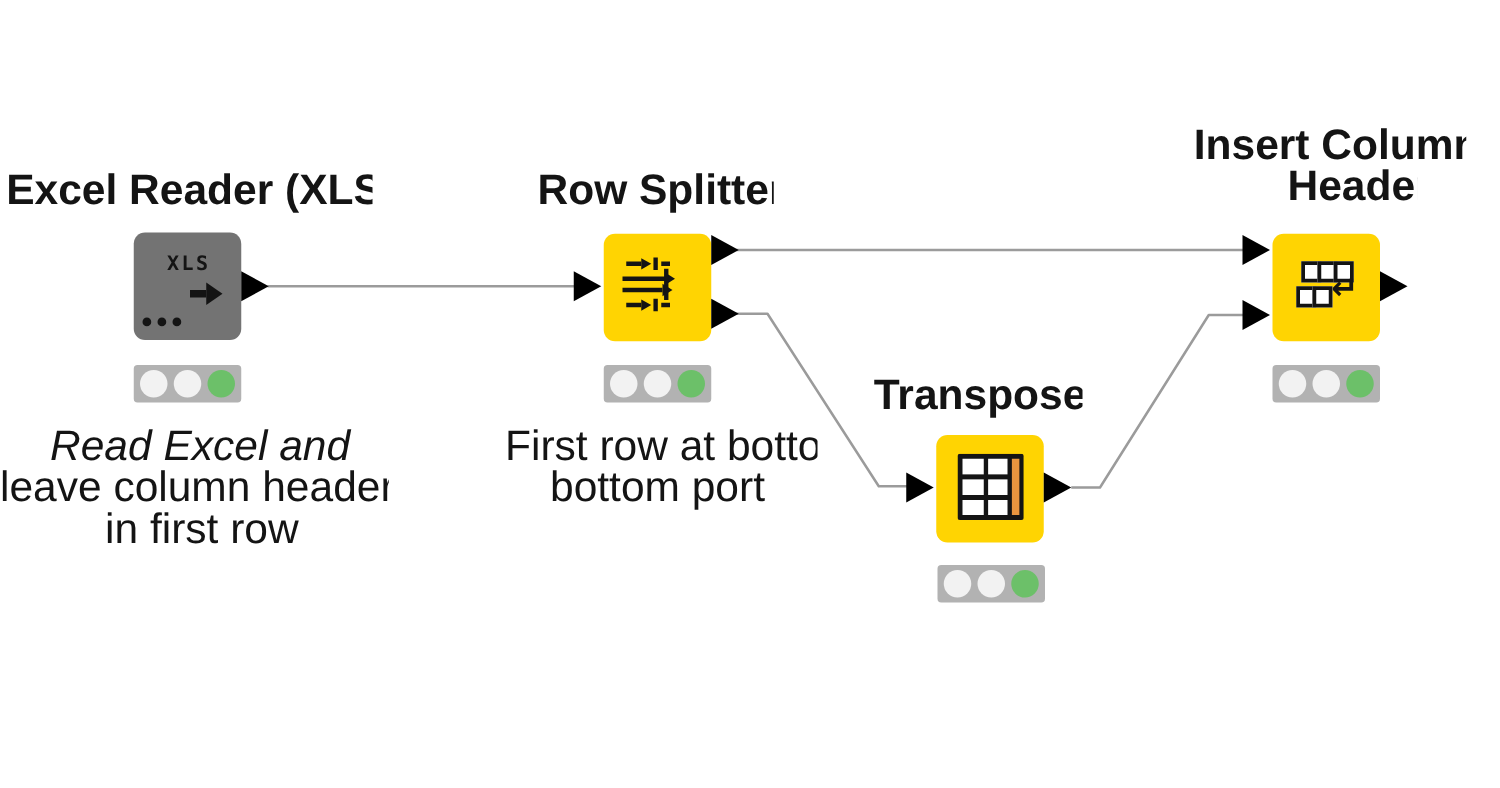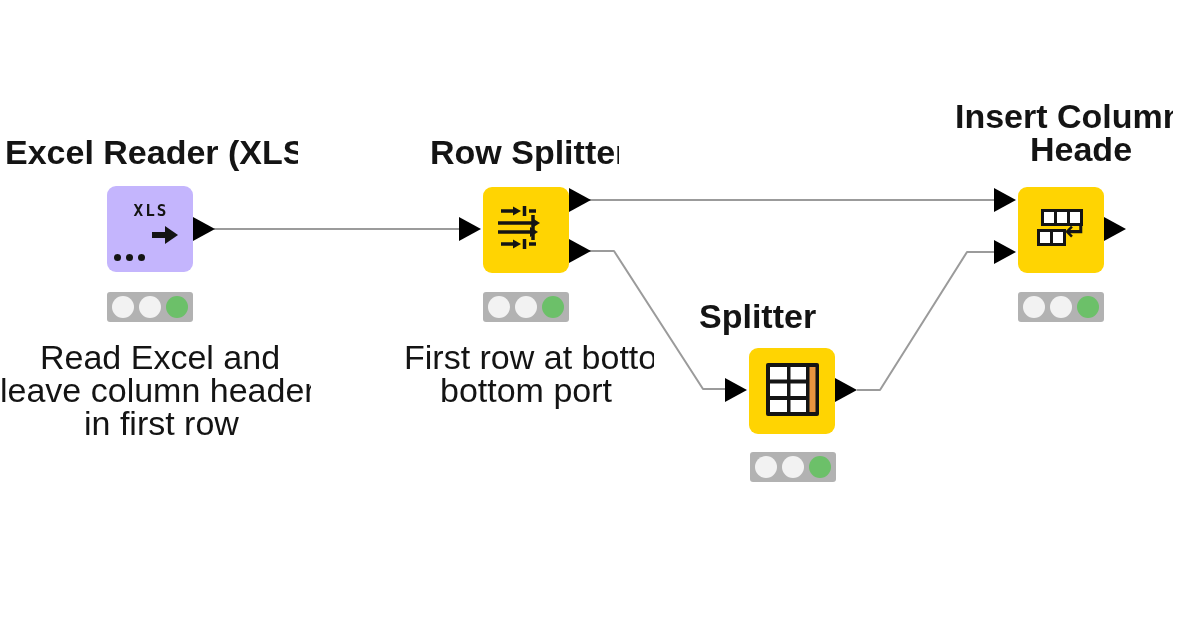--- a/index.html
+++ b/index.html
@@ -8,21 +8,21 @@
     background:#FFFFFF;
     font-family:"Liberation Sans","DejaVu Sans",sans-serif;
   }
   
   #wires{position:absolute;left:0;top:0;width:1200px;height:630px;}
   #wires polyline{fill:none;stroke:#9B9B9B;stroke-width:2;stroke-linejoin:round;}
   
   .node{
     position:absolute;width:86px;height:86px;border-radius:9px;
   }
-  .node.source{background:#c4b5fd;}
+  .node.source{background:#737373;}
   .node.manipulator{background:#FFD402;}
   
   .port{
     position:absolute;width:0;height:0;
     border-top:12px solid transparent;border-bottom:12px solid transparent;
     border-left:22px solid #000000;
   }
   .port.in{left:-24px;}
   .port.out{right:-22px;}
   
@@ -85,21 +85,21 @@
     <div class="xls-dot k2"></div>
     <div class="xls-dot k3"></div>
   </div>
   <div class="port out" style="top:31px;"></div>
 </div>
 <div class="tl" style="left:107px;top:292px;">
   <div class="dot d1"></div>
   <div class="dot d2"></div>
   <div class="dot d3 green"></div>
 </div>
-<div class="lbl anno" style="left:40px;top:337px;width:280px;">
+<div class="lbl anno" style="left:40px;top:337px;width:280px;font-style:italic;">
   <span>Read Excel and</span>
 </div>
 <div class="lbl anno" style="left:0px;top:370px;width:311px;">
   <span>leave column headers</span>
 </div>
 <div class="lbl anno" style="left:84px;top:403px;width:185px;">
   <span>in first row</span>
 </div>
 
 <div class="lbl title" style="left:430px;top:132px;width:189px;">
@@ -137,21 +137,21 @@
   <div class="dot d3 green"></div>
 </div>
 <div class="lbl anno" style="left:404px;top:337px;width:250px;">
   <span>First row at bottom</span>
 </div>
 <div class="lbl anno" style="left:440px;top:370px;width:185px;">
   <span>bottom port</span>
 </div>
 
 <div class="lbl title" style="left:699px;top:296px;width:167px;">
-  <span>Splitter</span>
+  <span>Transpose</span>
 </div>
 <div class="node manipulator" style="left:749px;top:348px;">
   <svg style="position:absolute;left:17px;top:15px;" width="53" height="53" viewBox="0 0 53 53">
     <rect x="0" y="0" width="53" height="53" rx="2" fill="#141414"></rect>
     <rect x="4" y="4" width="17" height="12.5" fill="#FFFFFF"></rect>
     <rect x="24.5" y="4" width="15.5" height="12.5" fill="#FFFFFF"></rect>
     <rect x="4" y="20.5" width="17" height="12.5" fill="#FFFFFF"></rect>
     <rect x="24.5" y="20.5" width="15.5" height="12.5" fill="#FFFFFF"></rect>
     <rect x="4" y="37" width="17" height="12" fill="#FFFFFF"></rect>
     <rect x="24.5" y="37" width="15.5" height="12" fill="#FFFFFF"></rect>

